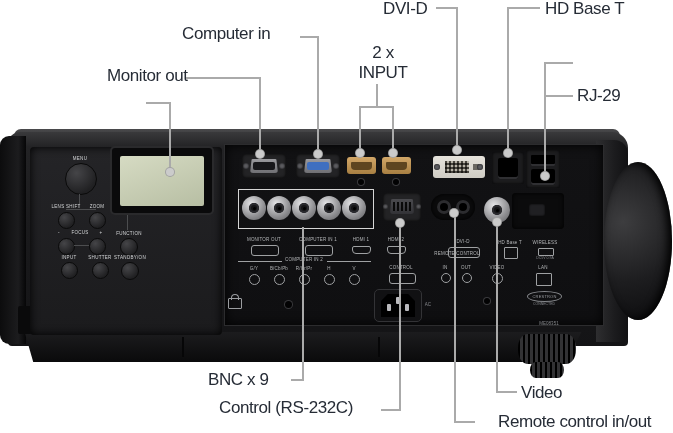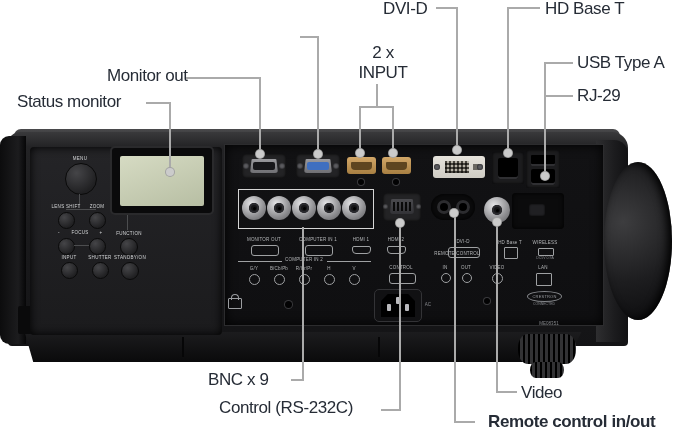--- a/index.html
+++ b/index.html
@@ -284,32 +284,31 @@
     <span class="pin" style="left:21px;top:7px;"></span>
   </div>
   <div class="tiny" style="left:428px;top:302px;font-size:4.5px;">AC</div>
   <div class="hole" style="left:484px;top:298px;width:6px;height:6px;"></div>
   <div class="crest">
       <span>CRESTRON</span>
     </div>
   <div class="tiny" style="left:544px;top:302px;">CONNECTED</div>
   <div class="tiny" style="left:549px;top:321px;font-size:4.5px;">ME08351</div>
 
-  <div class="co" style="left:17px;top:93px;">Status monitor</div>
   <div class="co" style="left:107px;top:67px;">Monitor out</div>
+  <div class="co" style="left:182px;top:25px;">Computer in</div>
   <div class="co" style="left:355px;top:44px;width:56px;text-align:center;">2 x</div>
   <div class="co" style="left:355px;top:64px;width:56px;text-align:center;">INPUT</div>
   <div class="co" style="left:383px;top:0px;">DVI-D</div>
   <div class="co" style="left:545px;top:0px;">HD Base T</div>
-  <div class="co" style="left:577px;top:54px;">USB Type A</div>
   <div class="co" style="left:577px;top:87px;">RJ-29</div>
   <div class="co" style="left:208px;top:371px;">BNC x 9</div>
   <div class="co" style="left:219px;top:399px;">Control (RS-232C)</div>
   <div class="co" style="left:521px;top:384px;">Video</div>
-  <div class="co" style="left:488px;top:413px;font-weight:bold;">Remote control in/out</div>
+  <div class="co" style="left:498px;top:413px;">Remote control in/out</div>
 
   <div class="ln" style="left:146px;top:102px;width:25px;height:2px;"></div>
   <div class="ln" style="left:169px;top:102px;width:2px;height:68px;"></div>
   <div class="dot" style="left:166px;top:168px;"></div>
 
   <div class="ln" style="left:186px;top:77px;width:75px;height:2px;"></div>
   <div class="ln" style="left:259px;top:77px;width:2px;height:75px;"></div>
   <div class="dot" style="left:256px;top:150px;"></div>
 
   <div class="ln" style="left:300px;top:36px;width:19px;height:2px;"></div>

